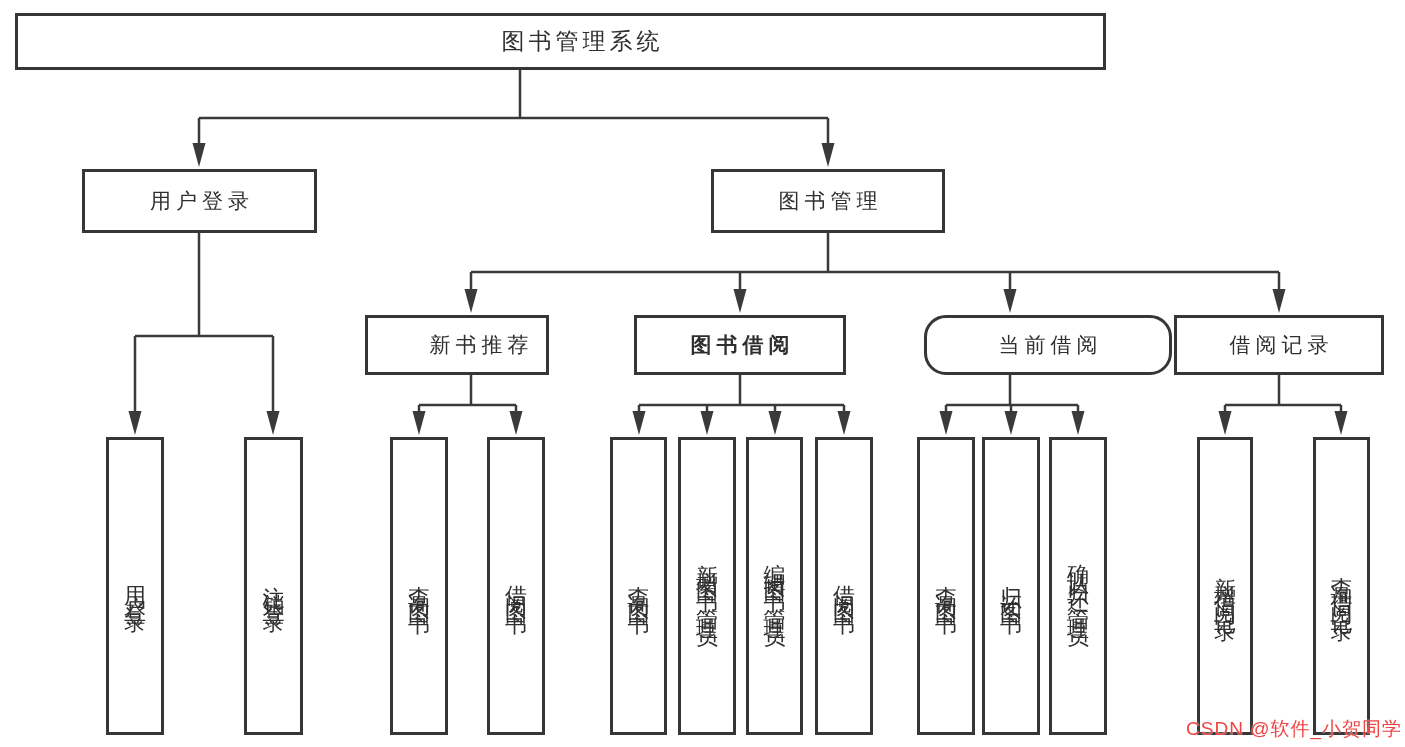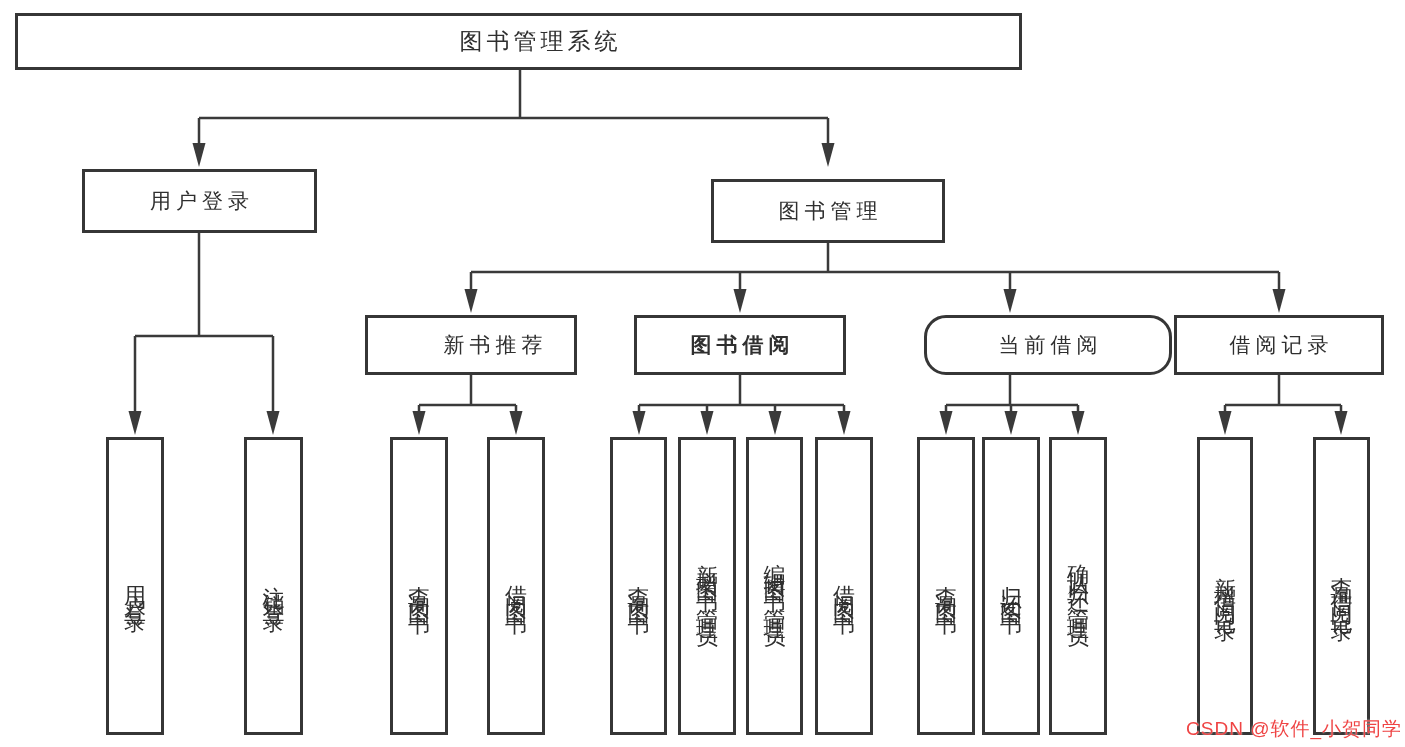--- a/index.html
+++ b/index.html
@@ -119,26 +119,26 @@
     <path class="wire" d="M1010 375 V405 M946 405 H1078 M946 405 V412 M1011 405 V412 M1078 405 V412"></path>
     <polygon class="arrowhead" points="939.5,411 952.5,411 946,435"></polygon>
     <polygon class="arrowhead" points="1004.5,411 1017.5,411 1011,435"></polygon>
     <polygon class="arrowhead" points="1071.5,411 1084.5,411 1078,435"></polygon>
 
     <path class="wire" d="M1279 375 V405 M1225 405 H1341 M1225 405 V412 M1341 405 V412"></path>
     <polygon class="arrowhead" points="1218.5,411 1231.5,411 1225,435"></polygon>
     <polygon class="arrowhead" points="1334.5,411 1347.5,411 1341,435"></polygon>
   </svg>
 
-  <div class="hbox root" style="left:15px; top:13px; width:1007px; height:57px;padding-left:40px;">图书管理系统</div>
+  <div class="hbox root" style="left:15px; top:13px; width:1091px; height:57px;padding-left:40px;">图书管理系统</div>
 
   <div class="hbox" style="left:82px; top:169px; width:235px; height:64px;">用户登录</div>
-  <div class="hbox" style="left:711px; top:169px; width:234px; height:64px;margin-top:10px;">图书管理</div>
+  <div class="hbox" style="left:711px; top:169px; width:234px; height:64px;">图书管理</div>
 
-  <div class="hbox" style="left:365px; top:315px; width:212px; height:60px;padding-left:44px;">新书推荐</div>
+  <div class="hbox" style="left:365px; top:315px; width:184px; height:60px;padding-left:44px;">新书推荐</div>
   <div class="hbox" style="left:634px; top:315px; width:212px; height:60px;font-weight:bold;">图书借阅</div>
   <div class="hbox" style="left:924px; top:315px; width:248px; height:60px;border-radius:22px;">当前借阅</div>
   <div class="hbox" style="left:1174px; top:315px; width:210px; height:60px;">借阅记录</div>
 
   <div class="vbox" style="left:106px; width:58px;">
     <span class="vlabel">用户登录</span>
   </div>
   <div class="vbox" style="left:244px; width:59px;">
     <span class="vlabel">注销登录</span>
   </div>

